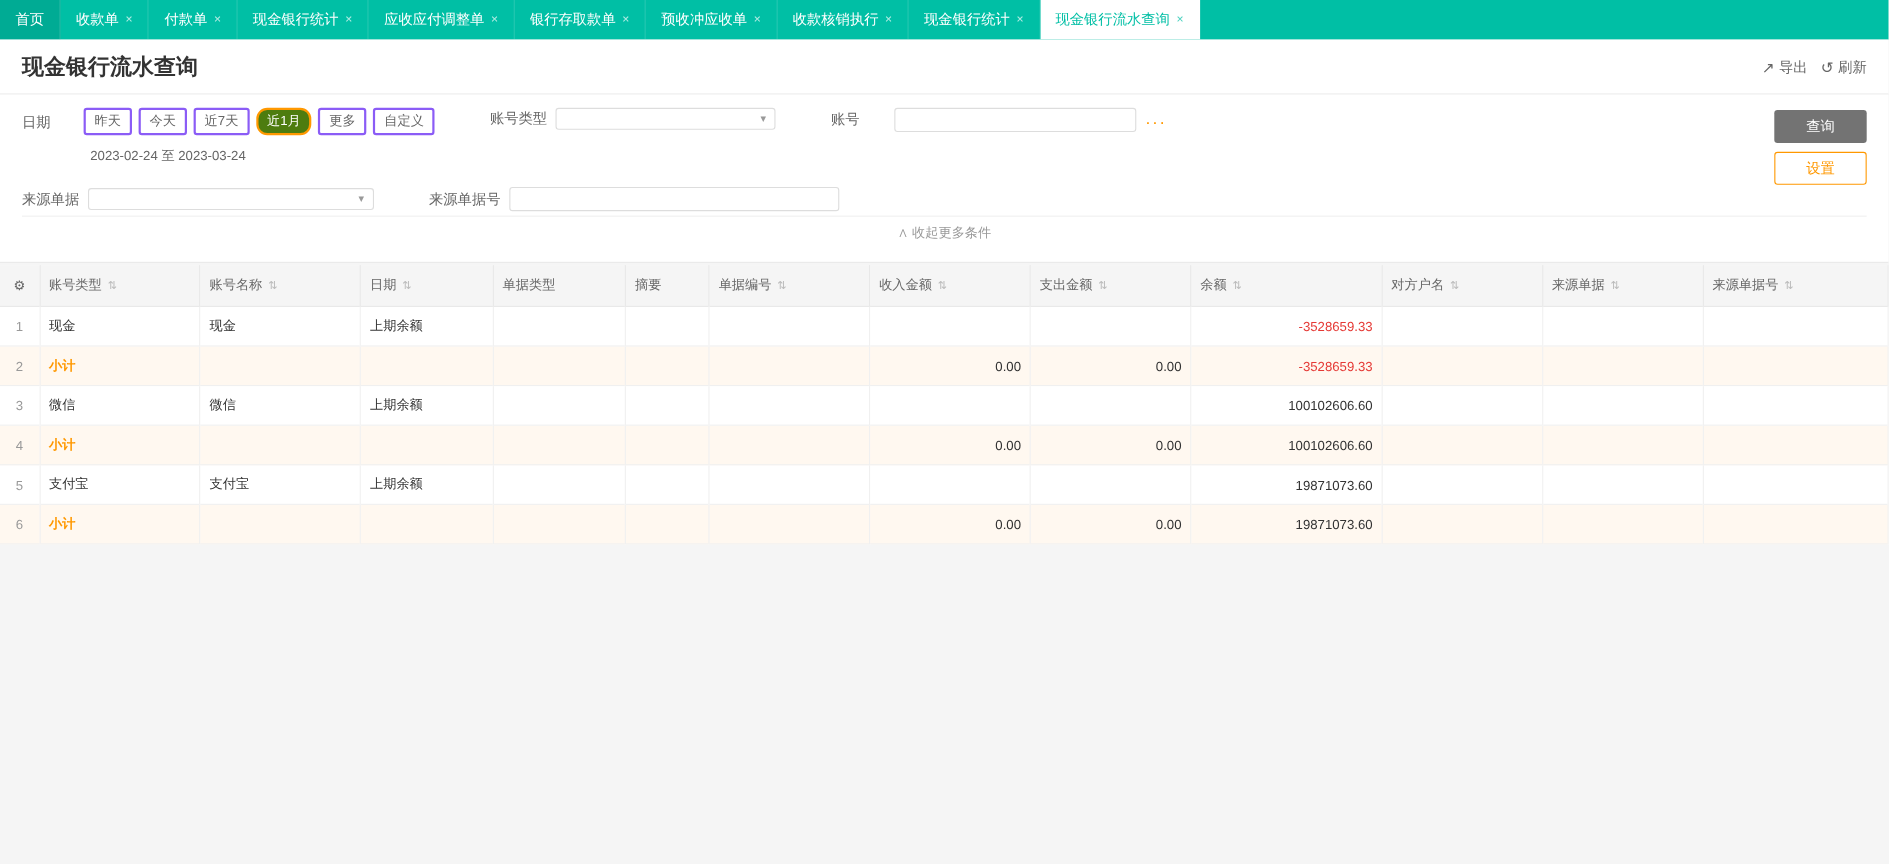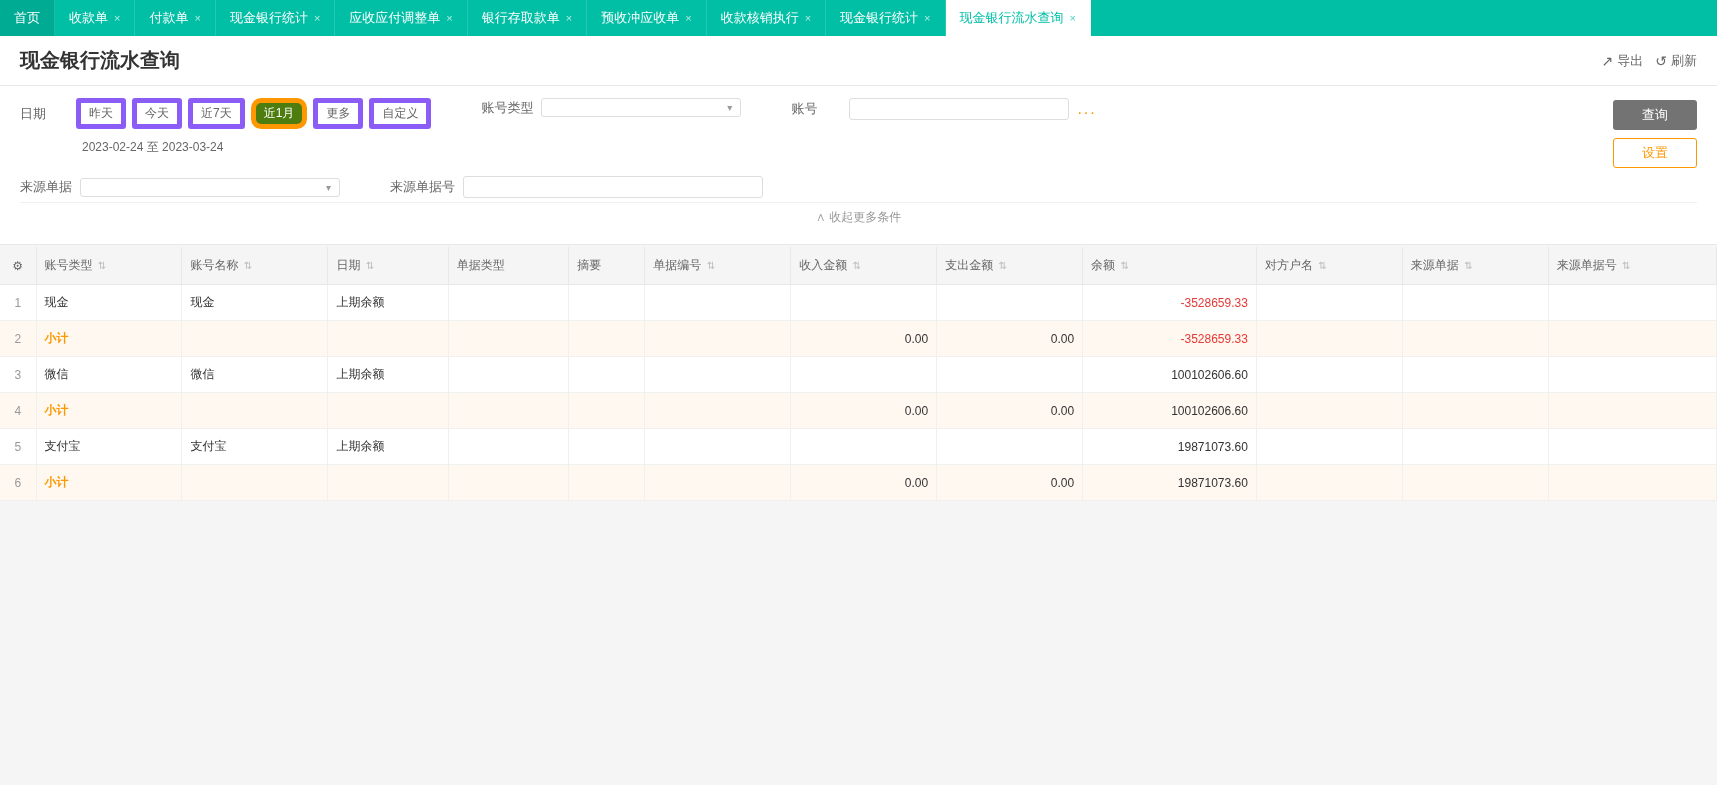--- a/index.html
+++ b/index.html
@@ -84,21 +84,21 @@
       font-size: 13px;
       min-width: 50px;
     }
     .filter-date-btns {
       display: flex;
       gap: 6px;
       align-items: center;
     }
     .date-btn {
       padding: 2px 8px;
-      border: 5px solid #8b5cf6;
+      border: 2px solid #8b5cf6;
       border-radius: 3px;
       cursor: pointer;
       font-size: 12px;
       color: #666;
       background: #fff;
     }
     .date-btn.active {
       background: #4d7c0f;
       color: #fff;
       border-color: #ff9800;

